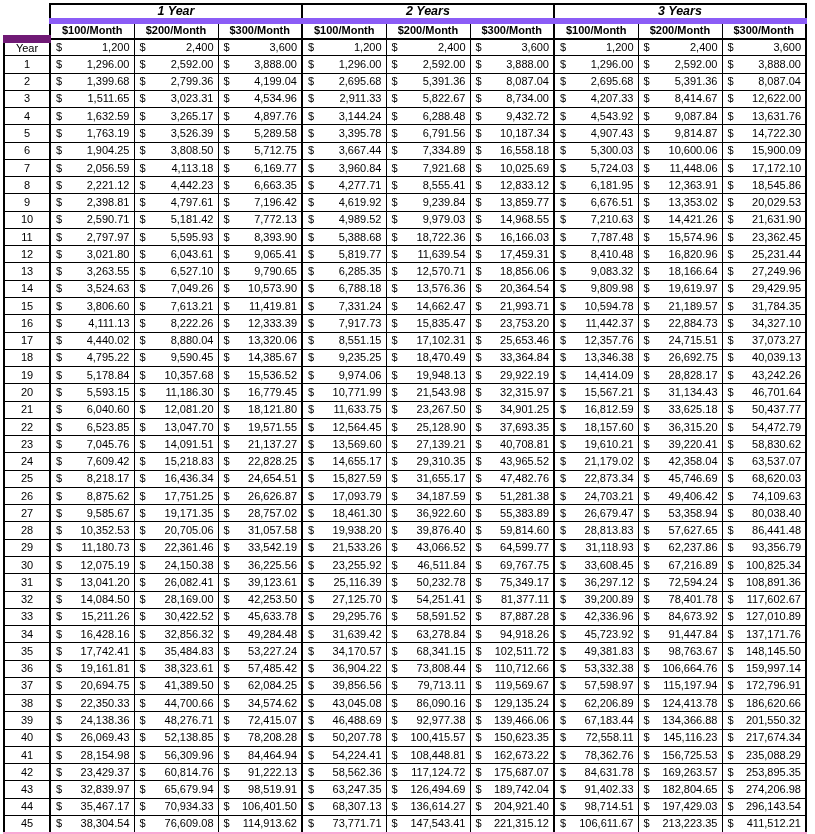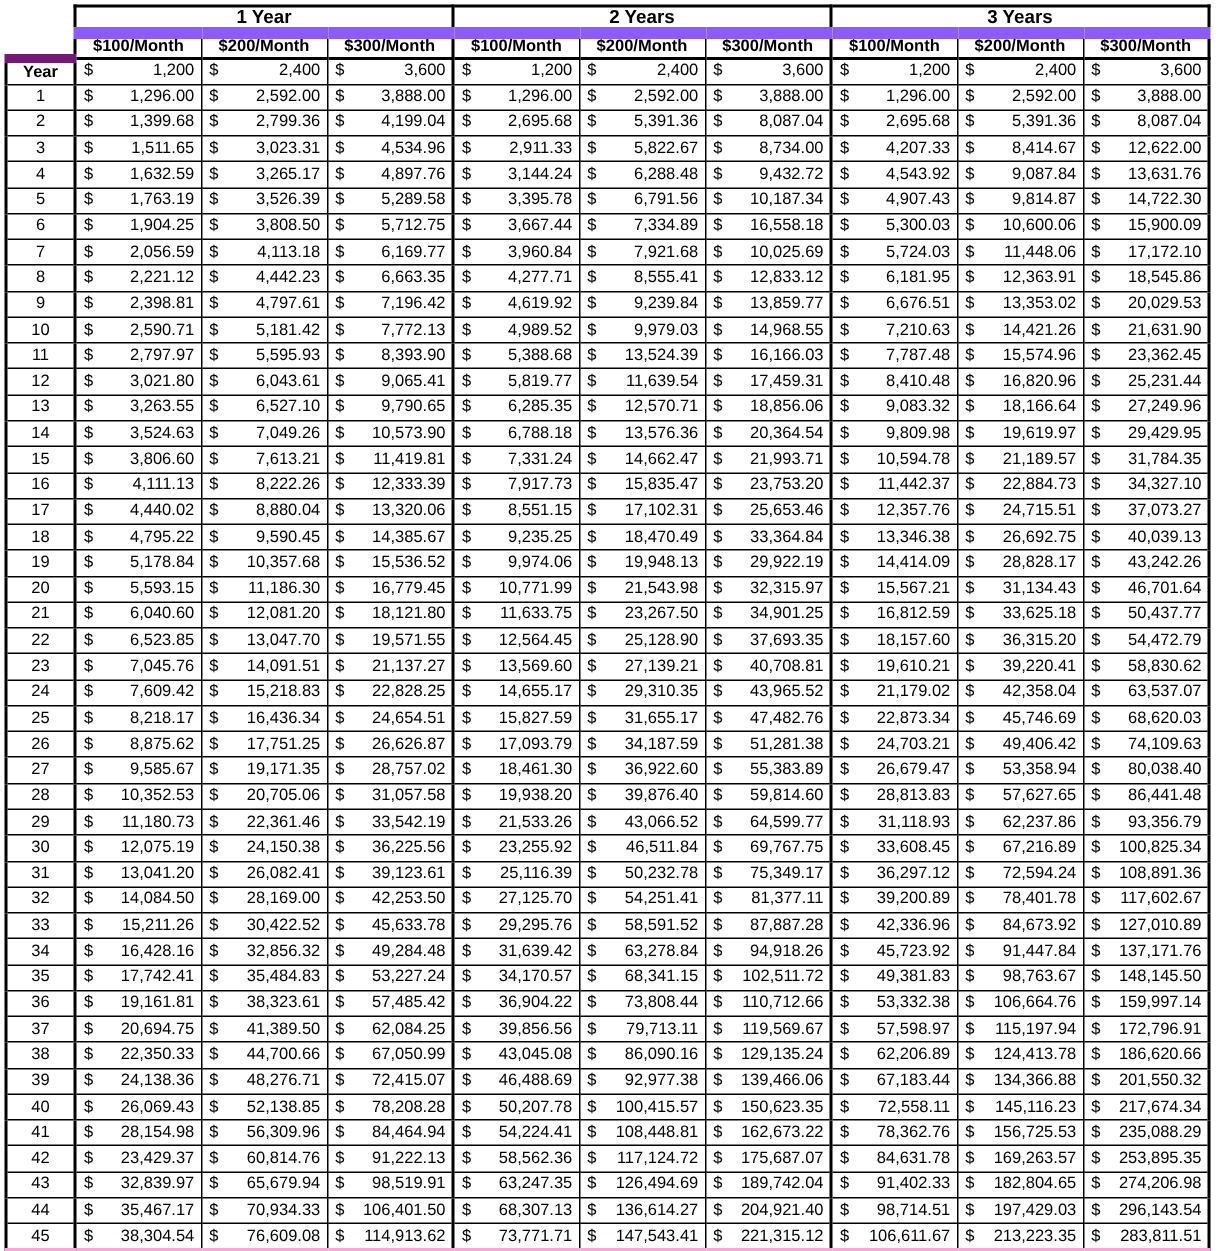--- a/index.html
+++ b/index.html
@@ -7,26 +7,26 @@
     width: 815px; height: 834px; overflow: hidden;
     font-family: "Liberation Sans", sans-serif; color: #000;
   }
   .wrap { padding: 3px 0 0 3px; }
   table { border-collapse: collapse; table-layout: fixed; }
   col.c-year { width: 46px; }
   col.c-money { width: 84px; }
   tr { height: 17.28px; }
   td, th { border: 1px solid #000; font-size: 11px; line-height: 1; padding: 0; overflow: hidden; white-space: nowrap; }
   .corner { border: none; }
-  .ghead { border: 2px solid #000; font-weight: bold; font-size: 12.5px; text-align: center; }
-  .chead { font-weight: bold; text-align: center; border-bottom: 2px solid #000; border-top: 8px solid #8b5cf6; }
+  .ghead { border: 2px solid #000; font-weight: bold; font-size: 12.5px; text-align: center; font-style: italic; }
+  .chead { font-weight: bold; text-align: center; border-bottom: 2px solid #000; border-top: 6px solid #8b5cf6; }
   .gstart { border-left: 2px solid #000 !important; }
   .tend  { border-right: 2px solid #000 !important; margin-top: 22px; }
   .ycell { text-align: center; font-weight: normal; border-left: 2px solid #000; border-right: 2px solid #000; }
-  .ycell.first { border-top: 6px solid #701a75; font-weight: bold; }
+  .ycell.first { border-top: 8px solid #701a75; font-weight: normal; }
   .lastrow td, .lastrow th { border-bottom: 2px solid #f9a8d4; }
   td.money { padding: 0 4px 0 5px; text-align: right; }
   td.money .cur { float: left; }
 </style>
 </head>
 <body>
 
 <div class="wrap">
   <table>
     <colgroup>
@@ -192,21 +192,21 @@
           <td class="money gstart"><span class="cur">$</span><span>7,210.63</span></td>
           <td class="money"><span class="cur">$</span><span>14,421.26</span></td>
           <td class="money tend"><span class="cur">$</span><span>21,631.90</span></td>
         </tr>
         <tr>
           <th class="ycell">11</th>
           <td class="money gstart"><span class="cur">$</span><span>2,797.97</span></td>
           <td class="money"><span class="cur">$</span><span>5,595.93</span></td>
           <td class="money"><span class="cur">$</span><span>8,393.90</span></td>
           <td class="money gstart"><span class="cur">$</span><span>5,388.68</span></td>
-          <td class="money"><span class="cur">$</span><span>13,524.39</span></td>
+          <td class="money"><span class="cur">$</span><span>18,722.36</span></td>
           <td class="money"><span class="cur">$</span><span>16,166.03</span></td>
           <td class="money gstart"><span class="cur">$</span><span>7,787.48</span></td>
           <td class="money"><span class="cur">$</span><span>15,574.96</span></td>
           <td class="money tend"><span class="cur">$</span><span>23,362.45</span></td>
         </tr>
         <tr>
           <th class="ycell">12</th>
           <td class="money gstart"><span class="cur">$</span><span>3,021.80</span></td>
           <td class="money"><span class="cur">$</span><span>6,043.61</span></td>
           <td class="money"><span class="cur">$</span><span>9,065.41</span></td>
@@ -514,21 +514,21 @@
           <td class="money"><span class="cur">$</span><span>79,713.11</span></td>
           <td class="money"><span class="cur">$</span><span>119,569.67</span></td>
           <td class="money gstart"><span class="cur">$</span><span>57,598.97</span></td>
           <td class="money"><span class="cur">$</span><span>115,197.94</span></td>
           <td class="money tend"><span class="cur">$</span><span>172,796.91</span></td>
         </tr>
         <tr>
           <th class="ycell">38</th>
           <td class="money gstart"><span class="cur">$</span><span>22,350.33</span></td>
           <td class="money"><span class="cur">$</span><span>44,700.66</span></td>
-          <td class="money"><span class="cur">$</span><span>67,050.99</span></td>
+          <td class="money"><span class="cur">$</span><span>34,574.62</span></td>
           <td class="money gstart"><span class="cur">$</span><span>43,045.08</span></td>
           <td class="money"><span class="cur">$</span><span>86,090.16</span></td>
           <td class="money"><span class="cur">$</span><span>129,135.24</span></td>
           <td class="money gstart"><span class="cur">$</span><span>62,206.89</span></td>
           <td class="money"><span class="cur">$</span><span>124,413.78</span></td>
           <td class="money tend"><span class="cur">$</span><span>186,620.66</span></td>
         </tr>
         <tr>
           <th class="ycell">39</th>
           <td class="money gstart"><span class="cur">$</span><span>24,138.36</span></td>
@@ -604,17 +604,17 @@
         <tr class="lastrow">
           <th class="ycell">45</th>
           <td class="money gstart"><span class="cur">$</span><span>38,304.54</span></td>
           <td class="money"><span class="cur">$</span><span>76,609.08</span></td>
           <td class="money"><span class="cur">$</span><span>114,913.62</span></td>
           <td class="money gstart"><span class="cur">$</span><span>73,771.71</span></td>
           <td class="money"><span class="cur">$</span><span>147,543.41</span></td>
           <td class="money"><span class="cur">$</span><span>221,315.12</span></td>
           <td class="money gstart"><span class="cur">$</span><span>106,611.67</span></td>
           <td class="money"><span class="cur">$</span><span>213,223.35</span></td>
-          <td class="money tend"><span class="cur">$</span><span>283,811.51</span></td>
+          <td class="money tend"><span class="cur">$</span><span>411,512.21</span></td>
         </tr>
       </tbody>
   </table>
 </div>
 
 </body></html>

